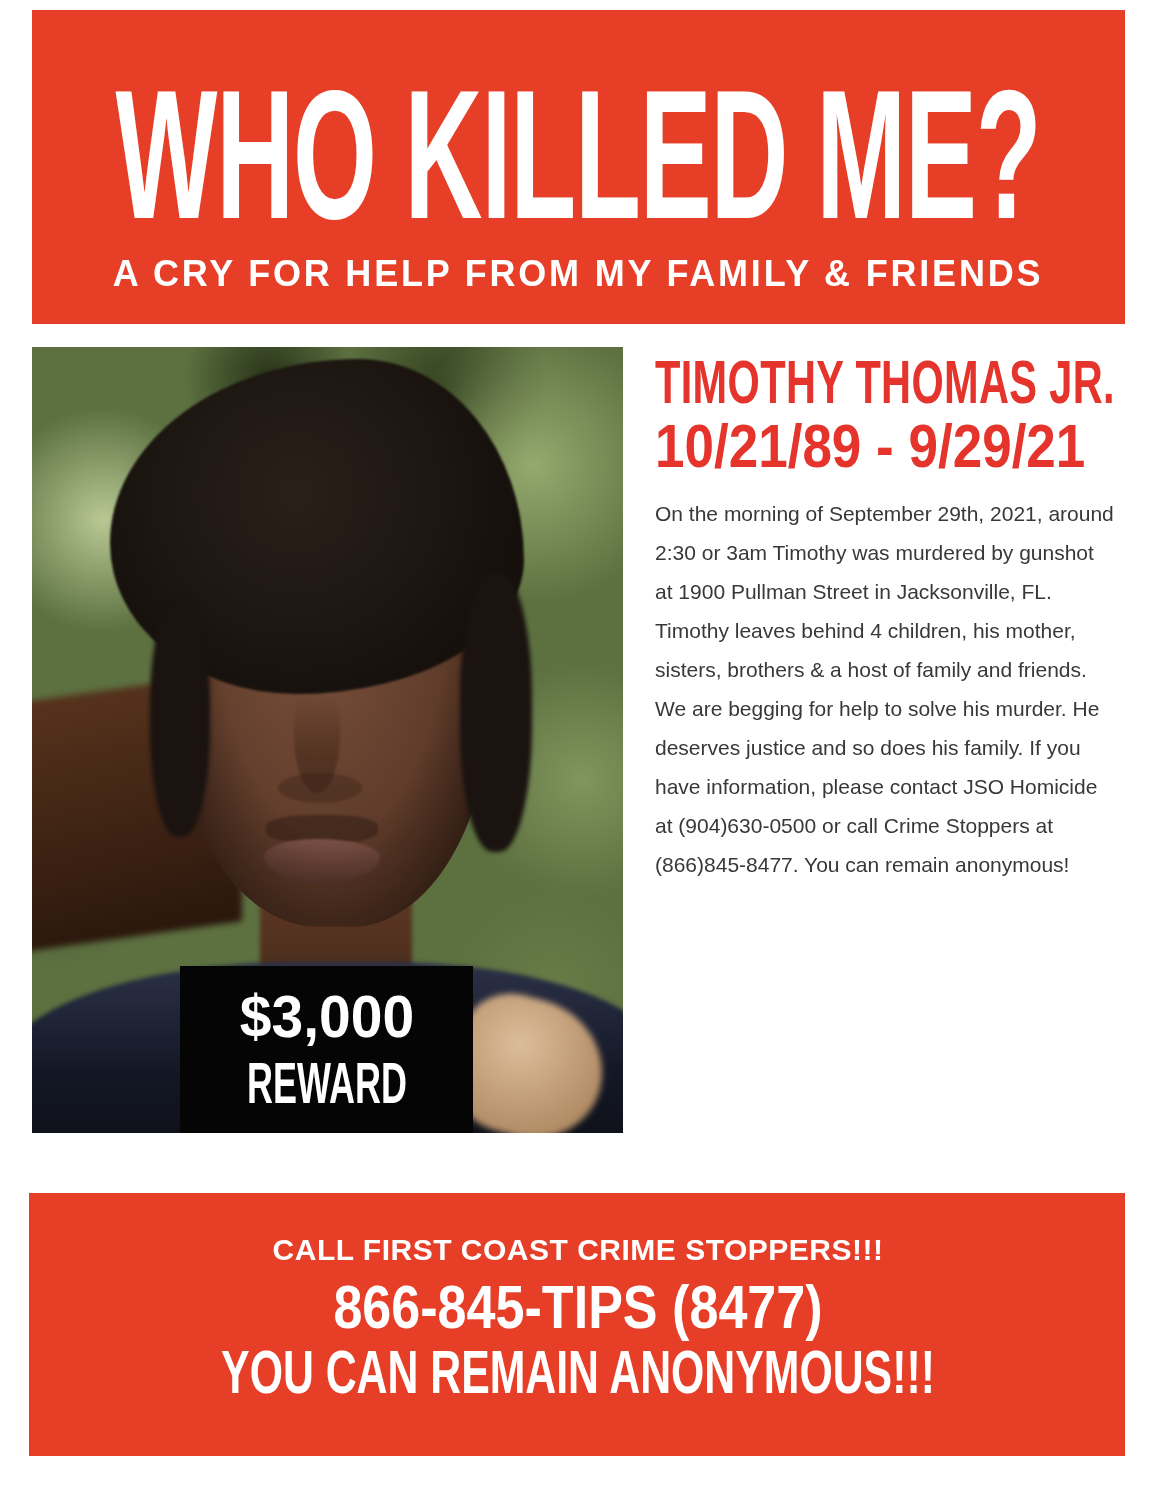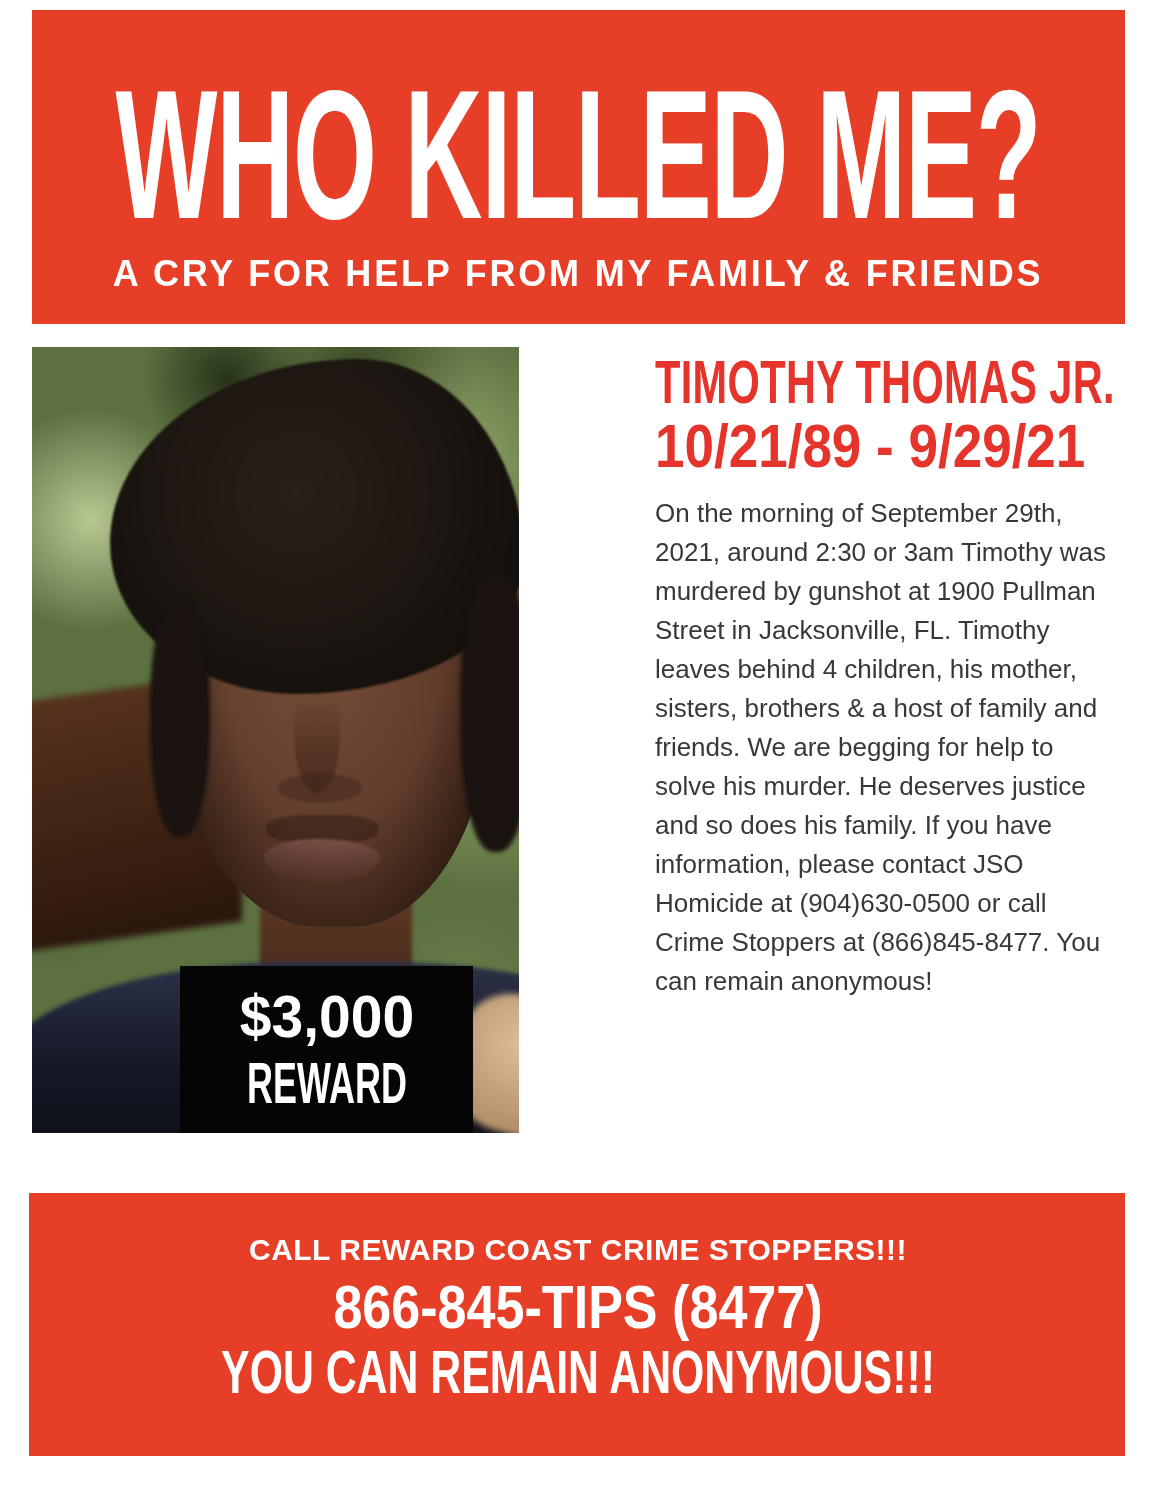--- a/index.html
+++ b/index.html
@@ -41,26 +41,26 @@
   
   .victim-name,.victim-dates{
     position:absolute;left:655px;color:var(--heading-red,#e4342b);
     font-weight:bold;font-size:62px;line-height:62px;white-space:nowrap;
     transform-origin:left top;display:inline-block;
   }
   .victim-name{top:351px;transform:scaleX(0.67);letter-spacing:0.5px;}
   .victim-dates{top:415px;transform:scaleX(0.855);}
   .victim-story{
     position:absolute;left:655px;top:494px;width:462px;
-    color:var(--body-text,#383838);font-size:26px;line-height:39px;
+    color:var(--body-text,#383838);font-size:21px;line-height:39px;
   }
 
   
   .photo{
-    position:absolute;left:32px;top:347px;width:487px;height:786px;
+    position:absolute;left:32px;top:347px;width:591px;height:786px;
     overflow:hidden;background-color:#5c7040;
     background-image:
       radial-gradient(circle 160px at 12% 22%, rgba(200,216,162,0.85), transparent 70%),
       radial-gradient(circle 200px at 85% 15%, rgba(167,189,125,0.75), transparent 70%),
       radial-gradient(circle 170px at 93% 55%, rgba(143,166,104,0.7), transparent 70%),
       radial-gradient(circle 140px at 70% 6%, rgba(42,54,24,0.9), transparent 75%),
       radial-gradient(circle 120px at 40% 4%, rgba(30,40,18,0.85), transparent 70%),
       radial-gradient(circle 180px at 4% 62%, rgba(66,79,44,0.8), transparent 75%),
       radial-gradient(circle 150px at 88% 82%, rgba(106,127,74,0.8), transparent 70%);
   }
@@ -156,16 +156,16 @@
       <span class="reward-amount">$3,000</span>
       <span class="reward-label">REWARD</span>
     </div>
   </div>
 
   <span class="victim-name">TIMOTHY THOMAS JR.</span>
   <span class="victim-dates">10/21/89 - 9/29/21</span>
   <div class="victim-story">On the morning of September 29th, 2021, around 2:30 or 3am Timothy was murdered by gunshot at 1900 Pullman Street in Jacksonville, FL. Timothy leaves behind 4 children, his mother, sisters, brothers &amp; a host of family and friends. We are begging for help to solve his murder. He deserves justice and so does his family. If you have information, please contact JSO Homicide at (904)630-0500 or call Crime Stoppers at (866)845-8477. You can remain anonymous!</div>
 
   <div class="banner bottom"></div>
-  <span class="center-line cta-line">CALL REWARD COAST CRIME STOPPERS!!!</span>
+  <span class="center-line cta-line">CALL FIRST COAST CRIME STOPPERS!!!</span>
   <span class="center-line phone-line">866-845-TIPS (8477)</span>
   <span class="center-line anon-line">YOU CAN REMAIN ANONYMOUS!!!</span>
 </div>
 
 </body></html>

